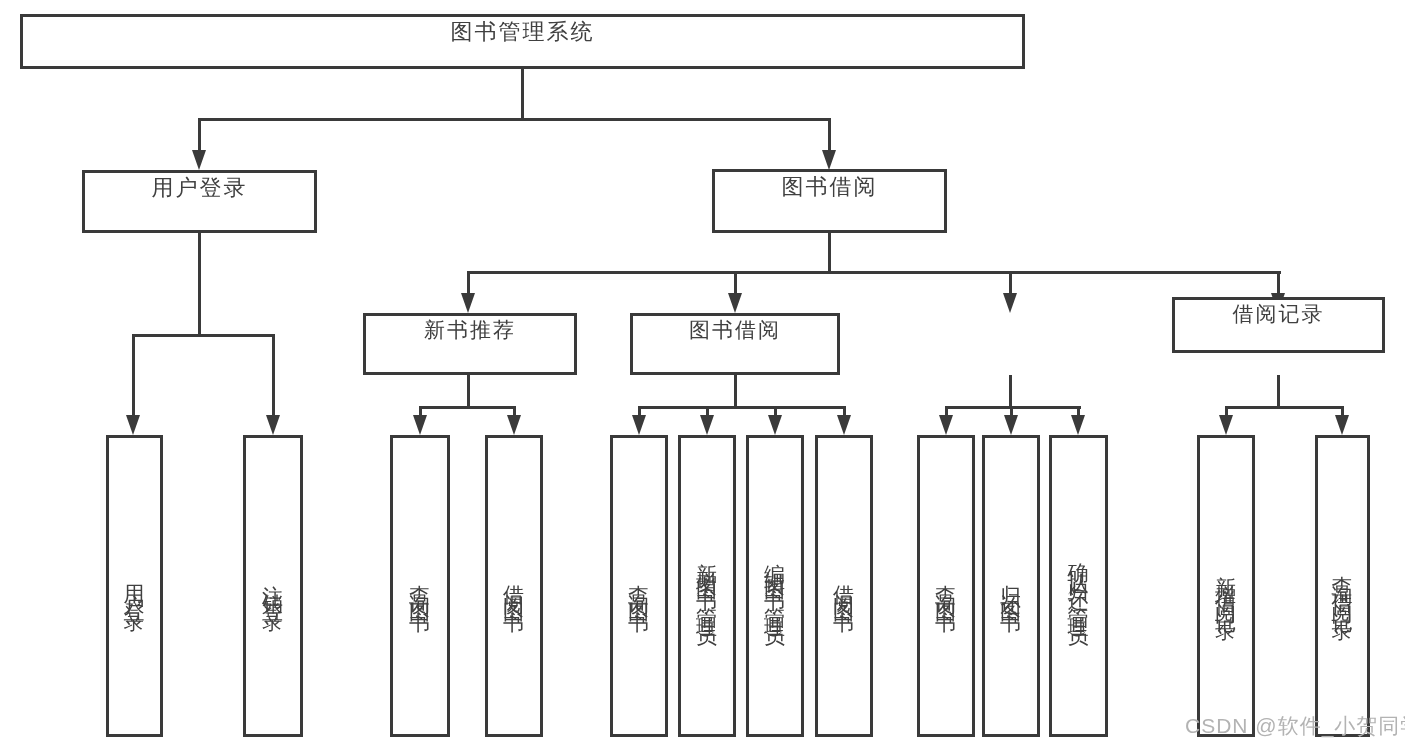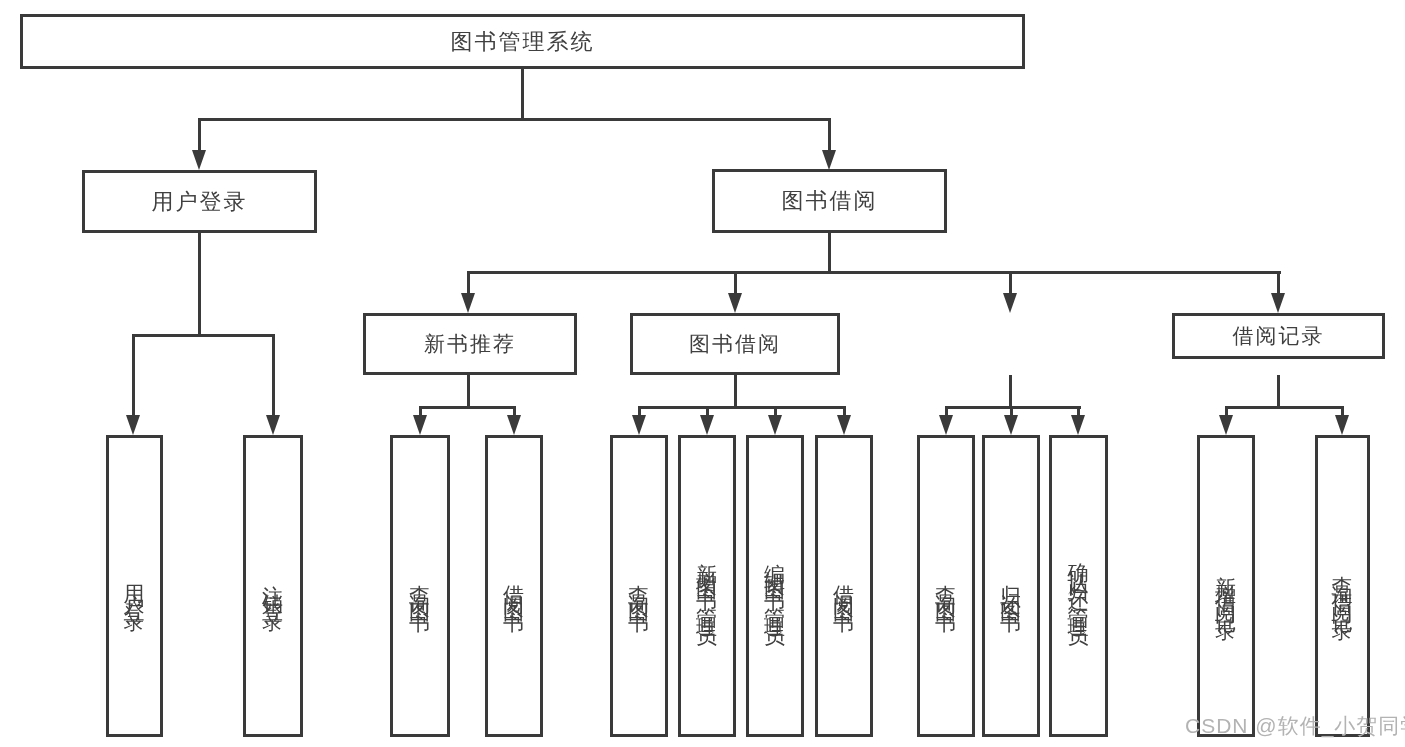--- a/index.html
+++ b/index.html
@@ -19,21 +19,20 @@
     background: var(--background);
     overflow: hidden;
   }
 
   
   .box {
     position: absolute;
     border: 3px solid var(--line);
     background: var(--background);
     display: flex;
-    align-items: center;
     justify-content: center;
     color: var(--text);
   }
   .box .hlabel {
     font-size: 22px;
     letter-spacing: 2px;
     color: var(--text);
     white-space: nowrap;
   }
   .lvl3 .hlabel { font-size: 21px; }
@@ -121,21 +120,21 @@
   <div class="arrow" style="left:1003px;top:293px"></div>
   <div class="vl" style="left:1277px;top:271px;height:24px"></div>
   <div class="arrow" style="left:1271px;top:293px"></div>
 
   <div class="box lvl3" style="left:630px;top:313px;width:210px;height:62px">
     <span class="hlabel">图书借阅</span>
   </div>
   <div class="box lvl3" style="left:363px;top:313px;width:214px;height:62px">
     <span class="hlabel">新书推荐</span>
   </div>
-  <div class="box lvl3" style="left:1172px;top:313px;width:213px;height:46px">
+  <div class="box lvl3" style="left:1172px;top:297px;width:213px;height:56px">
     <span class="hlabel">借阅记录</span>
   </div>
 
   <div class="vl" style="left:467px;top:375px;height:34px"></div>
   <div class="hl" style="left:419px;top:406px;width:97px"></div>
   <div class="vl" style="left:419px;top:406px;height:11px"></div>
   <div class="arrow" style="left:413px;top:415px"></div>
   <div class="vl" style="left:513px;top:406px;height:11px"></div>
   <div class="arrow" style="left:507px;top:415px"></div>
 

